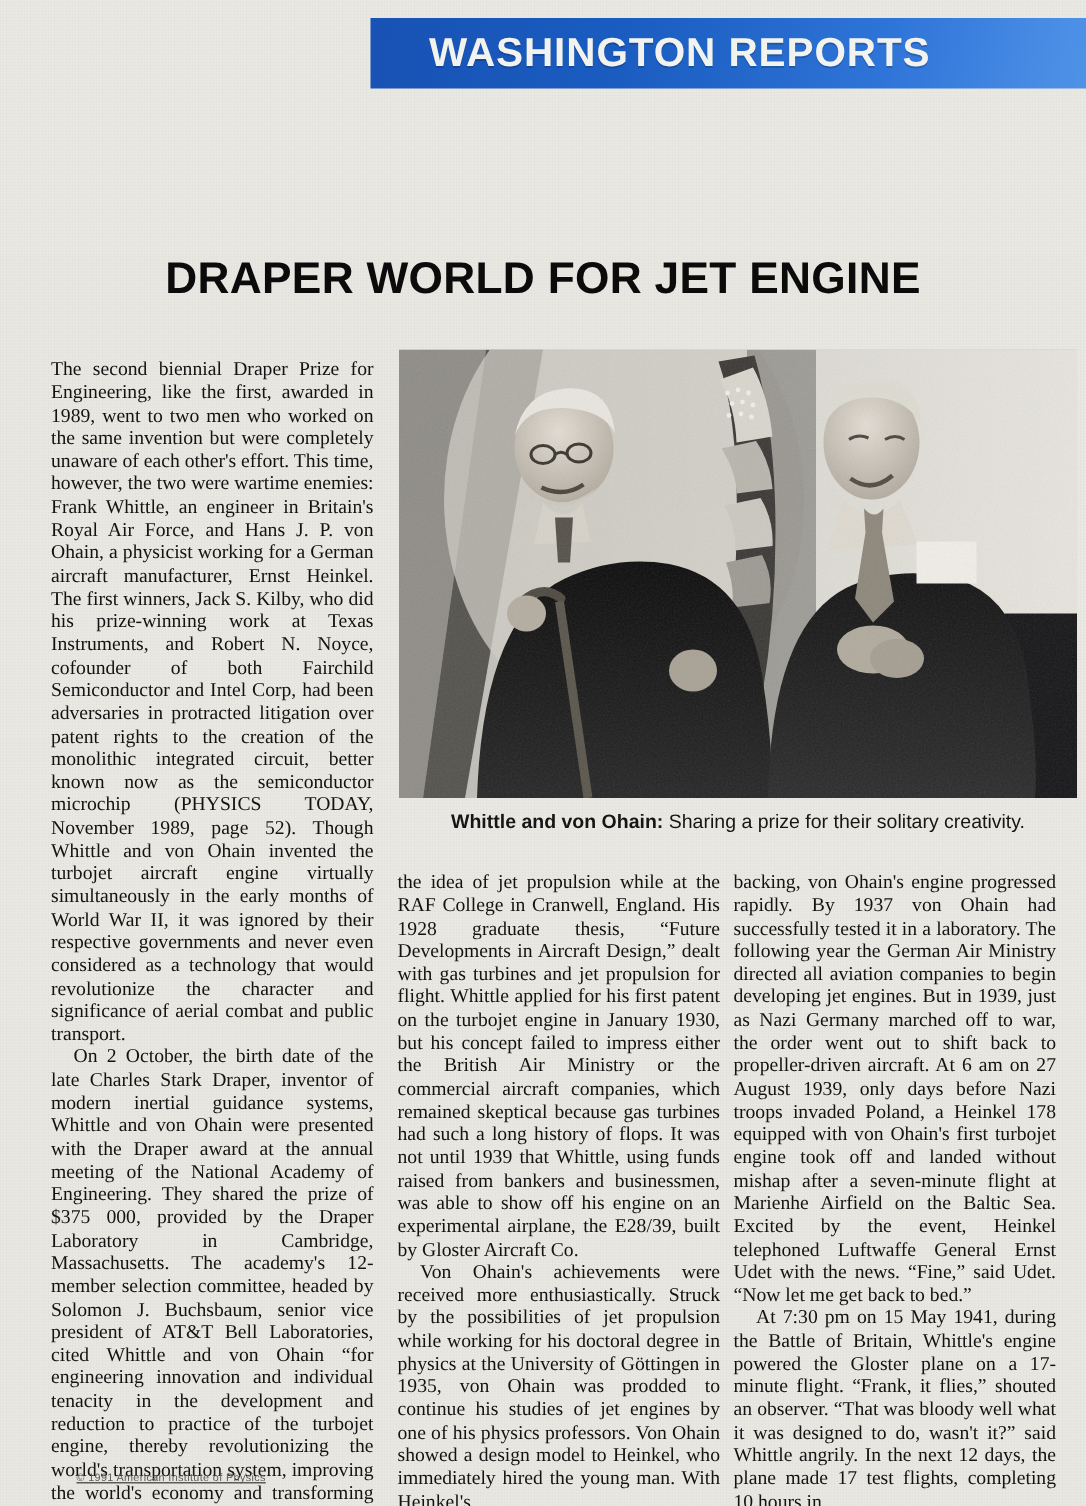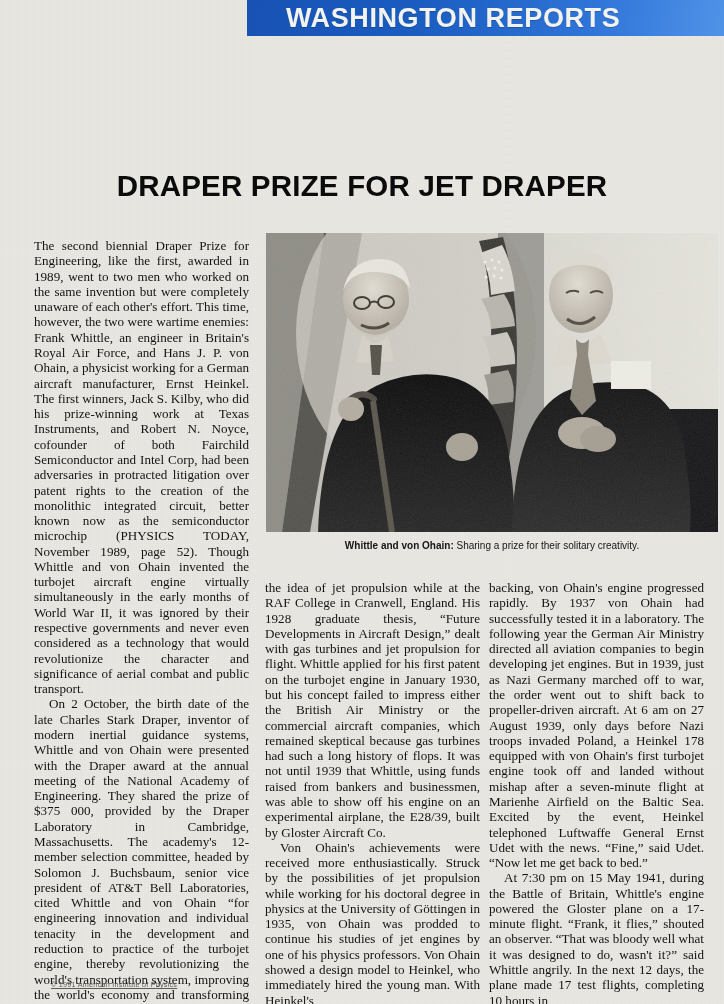--- a/index.html
+++ b/index.html
@@ -18,21 +18,21 @@
     position: absolute; inset: 0;
     background:
       repeating-linear-gradient(0deg, rgba(0,0,0,0.012) 0 1px, rgba(255,255,255,0.012) 1px 2px),
       repeating-linear-gradient(90deg, rgba(0,0,0,0.012) 0 1px, rgba(255,255,255,0.012) 1px 2px),
       #e9e8e2;
   }
 
   
   .banner {
     position: absolute;
-    left: 247px; top: 0px; right: 0px; height: 36px;
+    left: 247px; top: 12px; right: 0px; height: 47px;
     background: linear-gradient(100deg,#1852b4 0%, #1a5cc0 35%, #2f74d8 72%, #4f93e8 100%);
     display: flex; align-items: center;
   }
   .banner-title {
     font-family: "Liberation Sans", sans-serif;
     font-weight: bold;
     font-size: 27px;
     letter-spacing: 0.6px;
     color: #f2f3ef;
     margin-left: 39px;
@@ -60,21 +60,21 @@
     left: 266px; top: 233px; width: 452px; height: 299px;
     background: #cfcdc6;
     overflow: hidden;
   }
   .photo-wrap svg { display:block; width:100%; height:100%; }
 
   .caption {
     position: absolute;
     left: 266px; top: 540px; width: 452px;
     font-family: "Liberation Sans", sans-serif;
-    font-size: 10px;
+    font-size: 13px;
     line-height: 1.25;
     text-align: center;
     color: #161616;
   }
   .caption b { font-weight: bold; }
 
   
   .col {
     position: absolute;
     font-size: 13.1px;
@@ -110,21 +110,21 @@
 </head>
 <body>
 
 <div class="page"></div>
 
 <div class="banner">
   <div class="banner-title">WASHINGTON REPORTS</div>
 </div>
 
 <h1 class="headline">
-  <span class="l1">DRAPER PRIZE FOR JET DRAPER</span>
+  <span class="l1">DRAPER WORLD FOR JET ENGINE</span>
 </h1>
 
 <div class="photo-wrap">
   <svg viewBox="0 0 452 299" preserveAspectRatio="none">
     <defs>
       <linearGradient id="bgw" x1="0" y1="0" x2="1" y2="0">
         <stop offset="0%" stop-color="#b9b7b0"></stop>
         <stop offset="45%" stop-color="#d8d6cf"></stop>
         <stop offset="100%" stop-color="#e6e4dd"></stop>
       </linearGradient>

